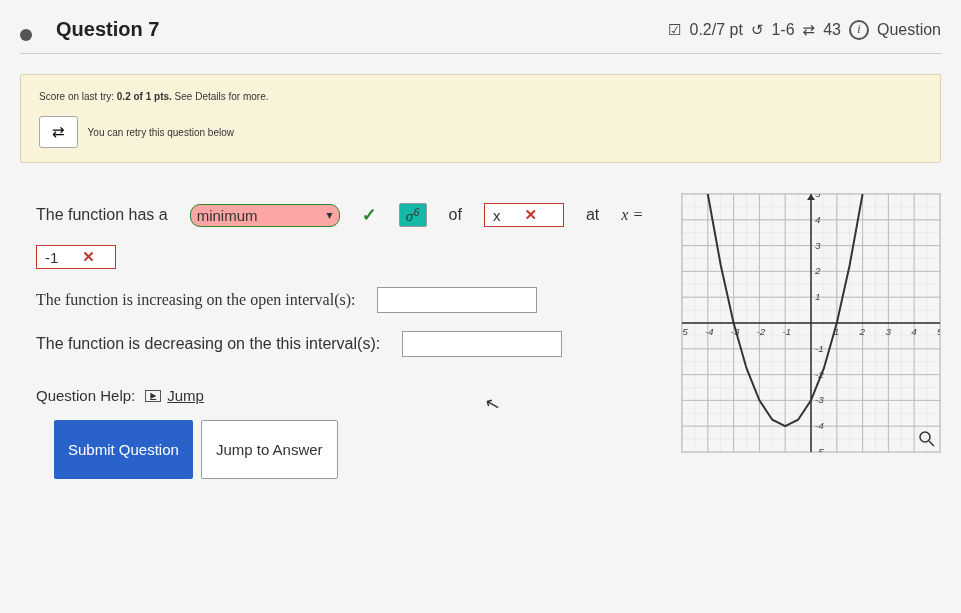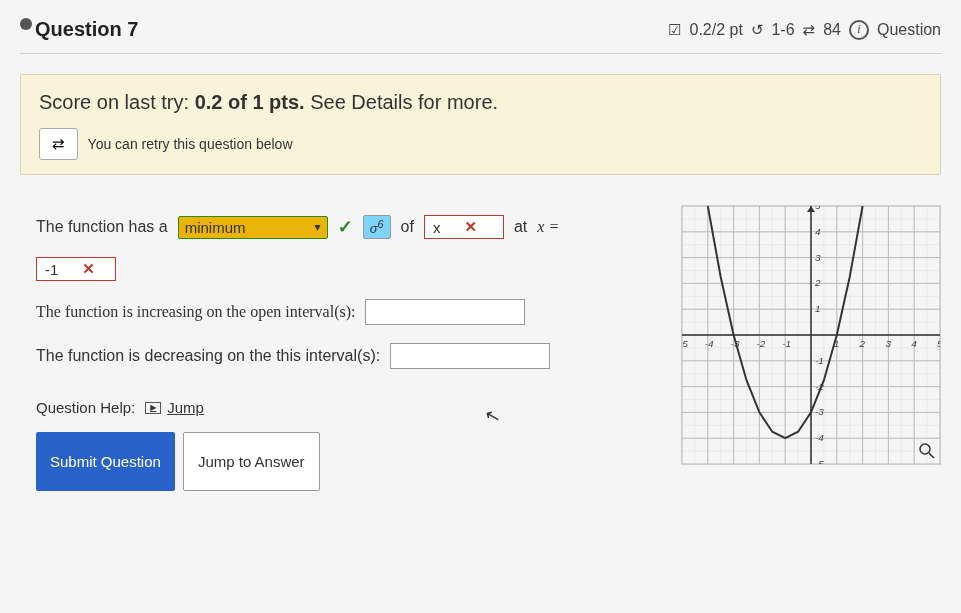--- a/index.html
+++ b/index.html
@@ -16,22 +16,22 @@
 }
 .header {
   display: flex;
   justify-content: space-between;
   align-items: center;
   padding: 8px 0 12px 0;
   border-bottom: 1px solid #ccc;
 }
 .q-title {
   display: flex;
-  align-items: flex-start;
-  gap: 3px;
+  align-items: flex-end;
+  gap: 24px;
   font-size: 20px;
   font-weight: bold;
   color: #222;
 }
 .dot {
   width: 12px; height: 12px; border-radius: 50%; background: #555;
 }
 .header-right {
   display: flex;
   align-items: center;
@@ -45,52 +45,52 @@
   width: 20px; height: 20px; border: 2px solid #555; border-radius: 50%;
   font-size: 12px; font-style: italic; font-family: Georgia, serif;
 }
 .score-box {
   background: #f9f4d9;
   border: 1px solid #d9d4b0;
   border-radius: 2px;
   padding: 16px 18px 14px 18px;
   margin-top: 20px;
 }
-.score-line { font-size: 20px; color: #333; }
+.score-line { font-size: 10px; color: #333; }
 .similar-row { margin-top: 14px; display: flex; align-items: center; }
 .similar-btn {
   background: #fff;
   border: 1px solid #aaa;
   border-radius: 3px;
   padding: 6px 12px;
   font-size: 15px;
   display: inline-flex;
   align-items: center;
   gap: 6px;
   cursor: pointer;
 }
-.retry-text { font-size: 14px; padding: 6px 10px; }
+.retry-text { font-size: 10px; padding: 6px 10px; }
 .body-area { padding: 40px 16px 10px 16px; position: relative; }
 .prompt { font-size: 16px; margin-bottom: 22px; }
-.line { display: flex; align-items: center; gap: 10px; font-size: 16px; margin-bottom: 18px; flex-wrap: wrap; }
+.line { display: flex; align-items: center; gap: 22px; font-size: 16px; margin-bottom: 18px; flex-wrap: wrap; }
 .sel {
   border: 1.5px solid #2a8a2a;
-  border-radius: 2px;
+  border-radius: 10px;
   padding: 2px 22px 2px 6px;
   font-size: 15px;
-  background: #eab308;
+  background: #fca5a5;
   position: relative;
   min-width: 150px;
 }
 .sel::after {
   content: "▾"; position: absolute; right: 6px; top: 50%; transform: translateY(-50%); font-size: 12px; color: #333;
 }
 .check { color: #2a8a2a; font-weight: bold; font-size: 18px; }
 .sigma-btn {
-  border: 1px solid #999; background: #7dd3fc; padding: 2px 6px;
+  border: 1px solid #999; background: #14b8a6; padding: 2px 6px;
   font-size: 13px; border-radius: 2px; font-style: italic;
 }
 .answer-wrong {
   border: 1.5px solid #c0392b;
   background: #fff;
   padding: 2px 8px;
   font-size: 15px;
   display: inline-flex;
   align-items: center;
   gap: 24px;
@@ -103,21 +103,21 @@
   background: #fff;
   height: 26px;
   width: 160px;
 }
 .help-row { font-size: 15px; display: flex; align-items: flex-end; gap: 10px; margin-top: 30px; }
 .video-link { display: inline-flex; align-items: center; gap: 6px; color: #333; text-decoration: underline; cursor: pointer; }
 .play-box { width: 16px; height: 12px; border: 1px solid #555; display: inline-flex; align-items: center; justify-content: center; font-size: 8px; }
 .buttons-row { margin-top: 16px; display: flex; gap: 8px; }
 .submit-btn {
   background: #2962c9; color: #fff; border: none; padding: 20px 14px;
-  font-size: 15px; border-radius: 2px; cursor: pointer;
+  font-size: 15px; border-radius: 2px; cursor: pointer; margin-left: 18px;
 }
 .jump-btn {
   background: #fff; color: #333; border: 1px solid #999; padding: 20px 14px;
   font-size: 15px; border-radius: 2px; cursor: pointer;
 }
 
 .graph-wrap {
   position: absolute;
   right: 0;
   top: 30px;
@@ -148,25 +148,25 @@
 <body>
 
 <div class="container">
   <div class="header">
     <div class="q-title">
       <span class="dot"></span>
       <span>Question 7</span>
     </div>
     <div class="header-right">
       <span class="ico">☑</span>
-      <span>0.2/2 pt</span>
+      <span>0.2/7 pt</span>
       <span class="ico">↺</span>
       <span>1-6</span>
       <span class="ico">⇄</span>
-      <span>84</span>
+      <span>43</span>
       <span class="info-circle">i</span>
       <span>Question</span>
     </div>
   </div>
 
   <div class="score-box">
     <div class="score-line">
       <span>Score on last try: </span><b>0.2 of 1 pts.</b><span> See Details for more.</span>
     </div>
     <div class="similar-row">

